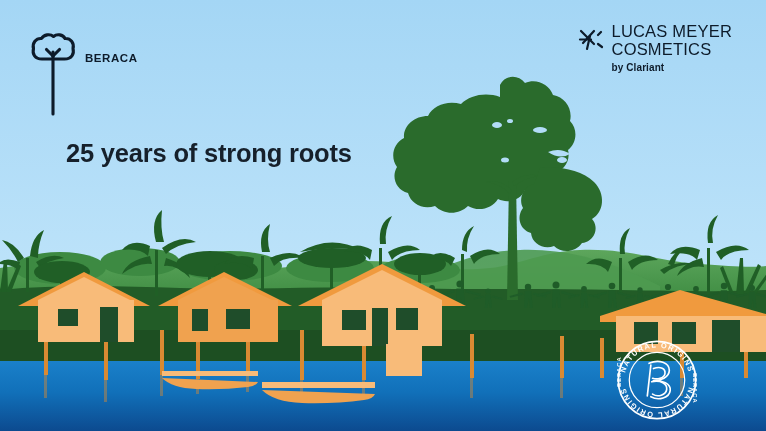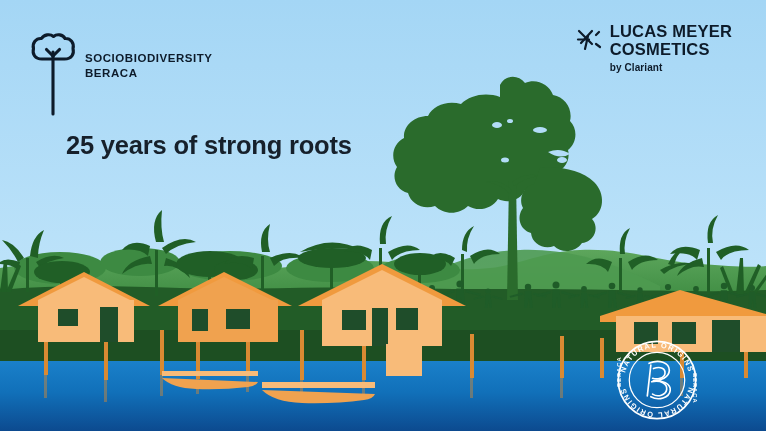--- a/index.html
+++ b/index.html
@@ -40,21 +40,21 @@
     font-size: 11.5px;
     line-height: 1.32;
     letter-spacing: 0.55px;
     margin-top: 21px;
   }
   #program-logo .words div { white-space: nowrap; }
   
   #headline {
     position: absolute;
     left: 66px;
-    top: 128px;
+    top: 136px;
     z-index: 5;
     color: #16202b;
     font-size: 25.5px;
     font-weight: bold;
     line-height: 1.34;
     letter-spacing: -0.2px;
     max-width: 420px;
   }
   #headline div { white-space: nowrap; }
   
@@ -63,21 +63,21 @@
     right: 34px;
     top: 22px;
     display: flex;
     align-items: flex-start;
     gap: 8px;
     z-index: 5;
   }
   #brand-logo .mark { flex: 0 0 auto; margin-top: 5px; }
   #brand-logo .words { color: #0d1b2a; }
   #brand-logo .l1, #brand-logo .l2 {
-    font-weight: bold;
+    font-weight: normal;
     font-size: 16.5px;
     line-height: 1.12;
     letter-spacing: 0.2px;
     white-space: nowrap;
   }
   #brand-logo .l3 {
     font-weight: bold;
     font-size: 10px;
     line-height: 1.3;
     margin-top: 2px;
@@ -418,21 +418,20 @@
     <span class="mark">
       <svg width="46" height="84" viewBox="0 0 46 84" fill="none" stroke="#0d1b2a" stroke-width="3.1" stroke-linecap="round" stroke-linejoin="round">
         <path d="M12 27 C5 27 2 22 3.5 16.5 C2 11 6 6 11.5 6.5 C14 2.5 20 1.5 23.5 4.5
                  C27 1.5 33 2.5 35 6.5 C40.5 6 44.5 11 43 16.5 C44.5 22 41.5 27 34.5 27 Z"></path>
         <path d="M23 20 L23 82"></path>
         <path d="M23 24 L16.5 17.5"></path>
         <path d="M23 24 L29.5 17.5"></path>
       </svg>
     </span>
     <span class="words">
-      <div>SOCIOBIODIVERSITY</div>
       <div>BERACA</div>
     </span>
   </div>
 
   <div id="headline">
     <div>25 years of strong roots</div>
   </div>
 
   <div id="brand-logo">
     <span class="mark">

